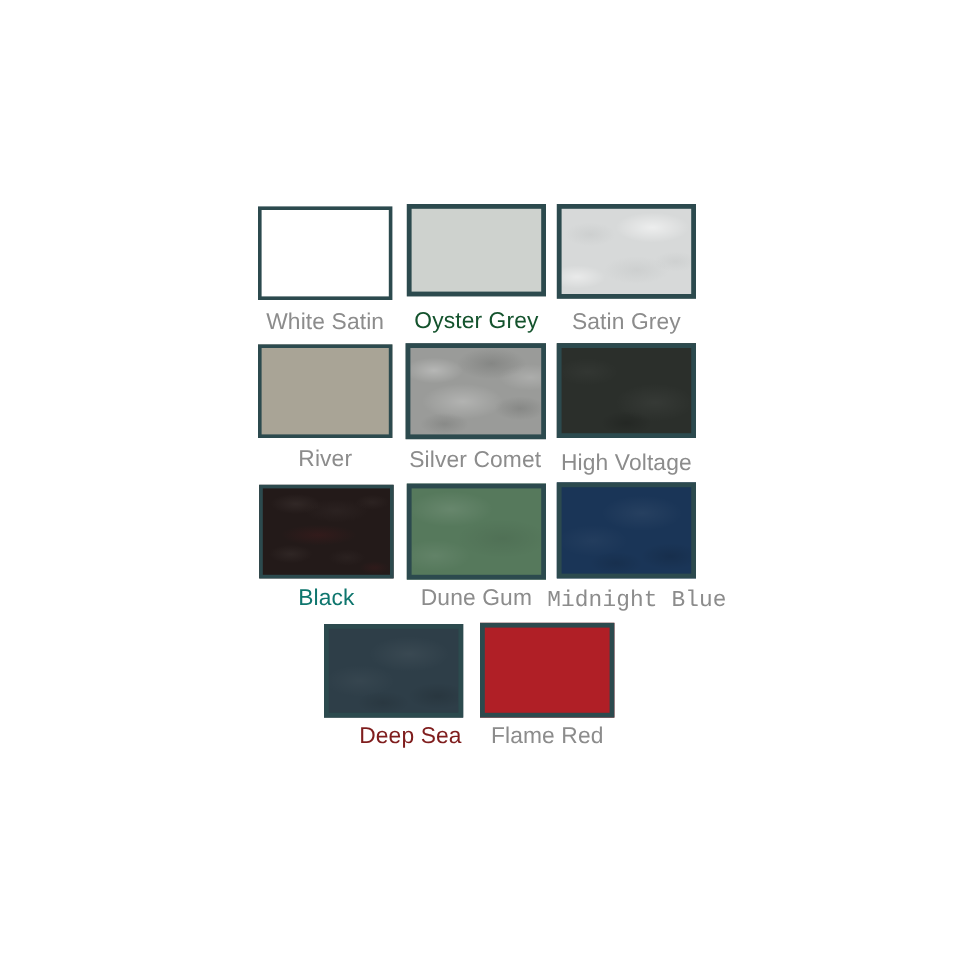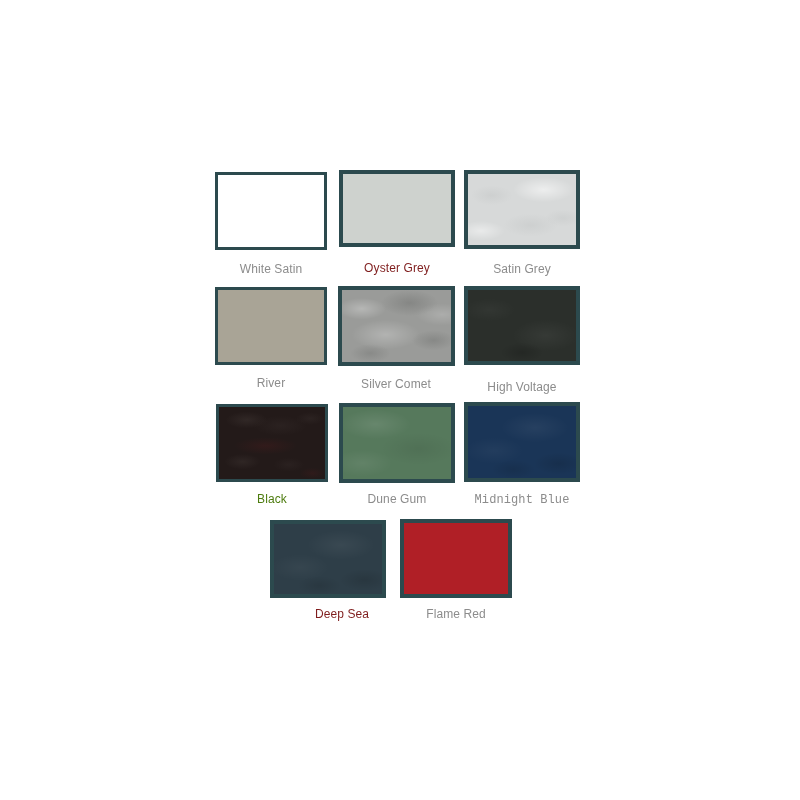--- a/index.html
+++ b/index.html
@@ -36,42 +36,42 @@
   }
 
   .swatch-chip .tex {
     position: absolute;
     left: 0; top: 0; right: 0; bottom: 0;
     pointer-events: none;
   }
 
   .swatch-label {
     color: #8c8c8c;
-    font-size: 12px;
+    font-size: 19px;
     line-height: 20px;
     text-align: center;
     white-space: nowrap;
     letter-spacing: 0.1px;
   }
 </style>
 </head>
 <body>
 
 <div id="palette">
     <div class="swatch-cell" style="left: 0px; top: 0px;">
       <div class="swatch-chip" style="position: absolute; left: 215px; top: 172px; width: 112px; height: 78px; border-width: 3px; border-color: rgb(44, 74, 78); background: rgb(255, 255, 255);">
         <div class="tex"></div>
       </div>
       <div class="swatch-label" style="position: absolute; left: 215px; top: 259px; width: 112px; color: rgb(140, 140, 140);">White Satin</div>
     </div>
     <div class="swatch-cell" style="left: 0px; top: 0px;">
       <div class="swatch-chip" style="position: absolute; left: 339px; top: 170px; width: 116px; height: 77px; border-width: 4px; border-color: rgb(44, 74, 78); background: rgb(206, 210, 206);">
         <div class="tex"></div>
       </div>
-      <div class="swatch-label" style="position: absolute; left: 337px; top: 258px; width: 120px; color: #7f1d1d;">Oyster Grey</div>
+      <div class="swatch-label" style="position: absolute; left: 337px; top: 258px; width: 120px; color: #14532d;">Oyster Grey</div>
     </div>
     <div class="swatch-cell" style="left: 0px; top: 0px;">
       <div class="swatch-chip" style="position: absolute; left: 464px; top: 170px; width: 116px; height: 79px; border-width: 4px; border-color: rgb(44, 74, 78); background: rgb(215, 217, 217);">
         <div class="tex" style="background-image: radial-gradient(30px 14px at 22% 30%, rgba(120, 125, 125, 0.1), rgba(0, 0, 0, 0) 70%), radial-gradient(44px 18px at 70% 22%, rgba(255, 255, 255, 0.55), rgba(0, 0, 0, 0) 70%), radial-gradient(38px 16px at 58% 72%, rgba(120, 125, 125, 0.1), rgba(0, 0, 0, 0) 72%), radial-gradient(26px 12px at 88% 62%, rgba(120, 125, 125, 0.09), rgba(0, 0, 0, 0) 70%), radial-gradient(34px 14px at 12% 80%, rgba(255, 255, 255, 0.45), rgba(0, 0, 0, 0) 70%);"></div>
       </div>
       <div class="swatch-label" style="position: absolute; left: 462px; top: 259px; width: 120px; color: rgb(140, 140, 140);">Satin Grey</div>
     </div>
     <div class="swatch-cell" style="left: 0px; top: 0px;">
       <div class="swatch-chip" style="position: absolute; left: 215px; top: 287px; width: 112px; height: 78px; border-width: 3px; border-color: rgb(44, 74, 78); background: rgb(169, 164, 150);">
         <div class="tex"></div>
@@ -87,21 +87,21 @@
     <div class="swatch-cell" style="left: 0px; top: 0px;">
       <div class="swatch-chip" style="position: absolute; left: 464px; top: 286px; width: 116px; height: 79px; border-width: 4px; border-color: rgb(44, 74, 78); background: rgb(43, 47, 43);">
         <div class="tex" style="background-image: radial-gradient(46px 22px at 72% 64%, rgba(255, 255, 255, 0.05), rgba(0, 0, 0, 0) 72%), radial-gradient(36px 16px at 20% 28%, rgba(255, 255, 255, 0.035), rgba(0, 0, 0, 0) 72%), radial-gradient(30px 14px at 50% 88%, rgba(0, 0, 0, 0.16), rgba(0, 0, 0, 0) 72%);"></div>
       </div>
       <div class="swatch-label" style="position: absolute; left: 459px; top: 377px; width: 126px; color: rgb(140, 140, 140);">High Voltage</div>
     </div>
     <div class="swatch-cell" style="left: 0px; top: 0px;">
       <div class="swatch-chip" style="position: absolute; left: 216px; top: 404px; width: 112px; height: 78px; border-width: 3px; border-color: rgb(44, 74, 78); background: rgb(35, 26, 25);">
         <div class="tex" style="background-image: radial-gradient(30px 12px at 26% 18%, rgba(120, 110, 105, 0.16), rgba(0, 0, 0, 0) 70%), radial-gradient(38px 14px at 58% 26%, rgba(90, 80, 78, 0.14), rgba(0, 0, 0, 0) 70%), radial-gradient(44px 12px at 44% 54%, rgba(110, 30, 34, 0.2), rgba(0, 0, 0, 0) 72%), radial-gradient(26px 11px at 22% 76%, rgba(120, 110, 105, 0.14), rgba(0, 0, 0, 0) 70%), radial-gradient(22px 10px at 66% 80%, rgba(90, 80, 78, 0.13), rgba(0, 0, 0, 0) 70%), radial-gradient(18px 8px at 88% 92%, rgba(110, 30, 34, 0.16), rgba(0, 0, 0, 0) 70%), radial-gradient(20px 9px at 86% 16%, rgba(120, 110, 105, 0.1), rgba(0, 0, 0, 0) 70%);"></div>
       </div>
-      <div class="swatch-label" style="position: absolute; left: 214px; top: 489px; width: 116px; color: #4d7c0f;">Black</div>
+      <div class="swatch-label" style="position: absolute; left: 214px; top: 489px; width: 116px; color: #0f766e;">Black</div>
     </div>
     <div class="swatch-cell" style="left: 0px; top: 0px;">
       <div class="swatch-chip" style="position: absolute; left: 339px; top: 403px; width: 116px; height: 80px; border-width: 4px; border-color: rgb(44, 74, 78); background: rgb(86, 121, 92);">
         <div class="tex" style="background-image: radial-gradient(48px 20px at 30% 24%, rgba(255, 255, 255, 0.1), rgba(0, 0, 0, 0) 74%), radial-gradient(52px 22px at 70% 58%, rgba(0, 0, 0, 0.07), rgba(0, 0, 0, 0) 74%), radial-gradient(40px 18px at 18% 78%, rgba(255, 255, 255, 0.07), rgba(0, 0, 0, 0) 74%);"></div>
       </div>
       <div class="swatch-label" style="position: absolute; left: 336px; top: 489px; width: 122px; color: rgb(140, 140, 140);">Dune Gum</div>
     </div>
     <div class="swatch-cell" style="left: 0px; top: 0px;">
       <div class="swatch-chip" style="position: absolute; left: 464px; top: 402px; width: 116px; height: 80px; border-width: 4px; border-color: rgb(44, 74, 78); background: rgb(26, 53, 87);">
         <div class="tex" style="background-image: radial-gradient(46px 20px at 62% 30%, rgba(255, 255, 255, 0.055), rgba(0, 0, 0, 0) 74%), radial-gradient(40px 18px at 24% 62%, rgba(255, 255, 255, 0.04), rgba(0, 0, 0, 0) 74%), radial-gradient(34px 15px at 84% 80%, rgba(0, 0, 0, 0.12), rgba(0, 0, 0, 0) 74%), radial-gradient(30px 13px at 42% 88%, rgba(0, 0, 0, 0.1), rgba(0, 0, 0, 0) 74%);"></div>

